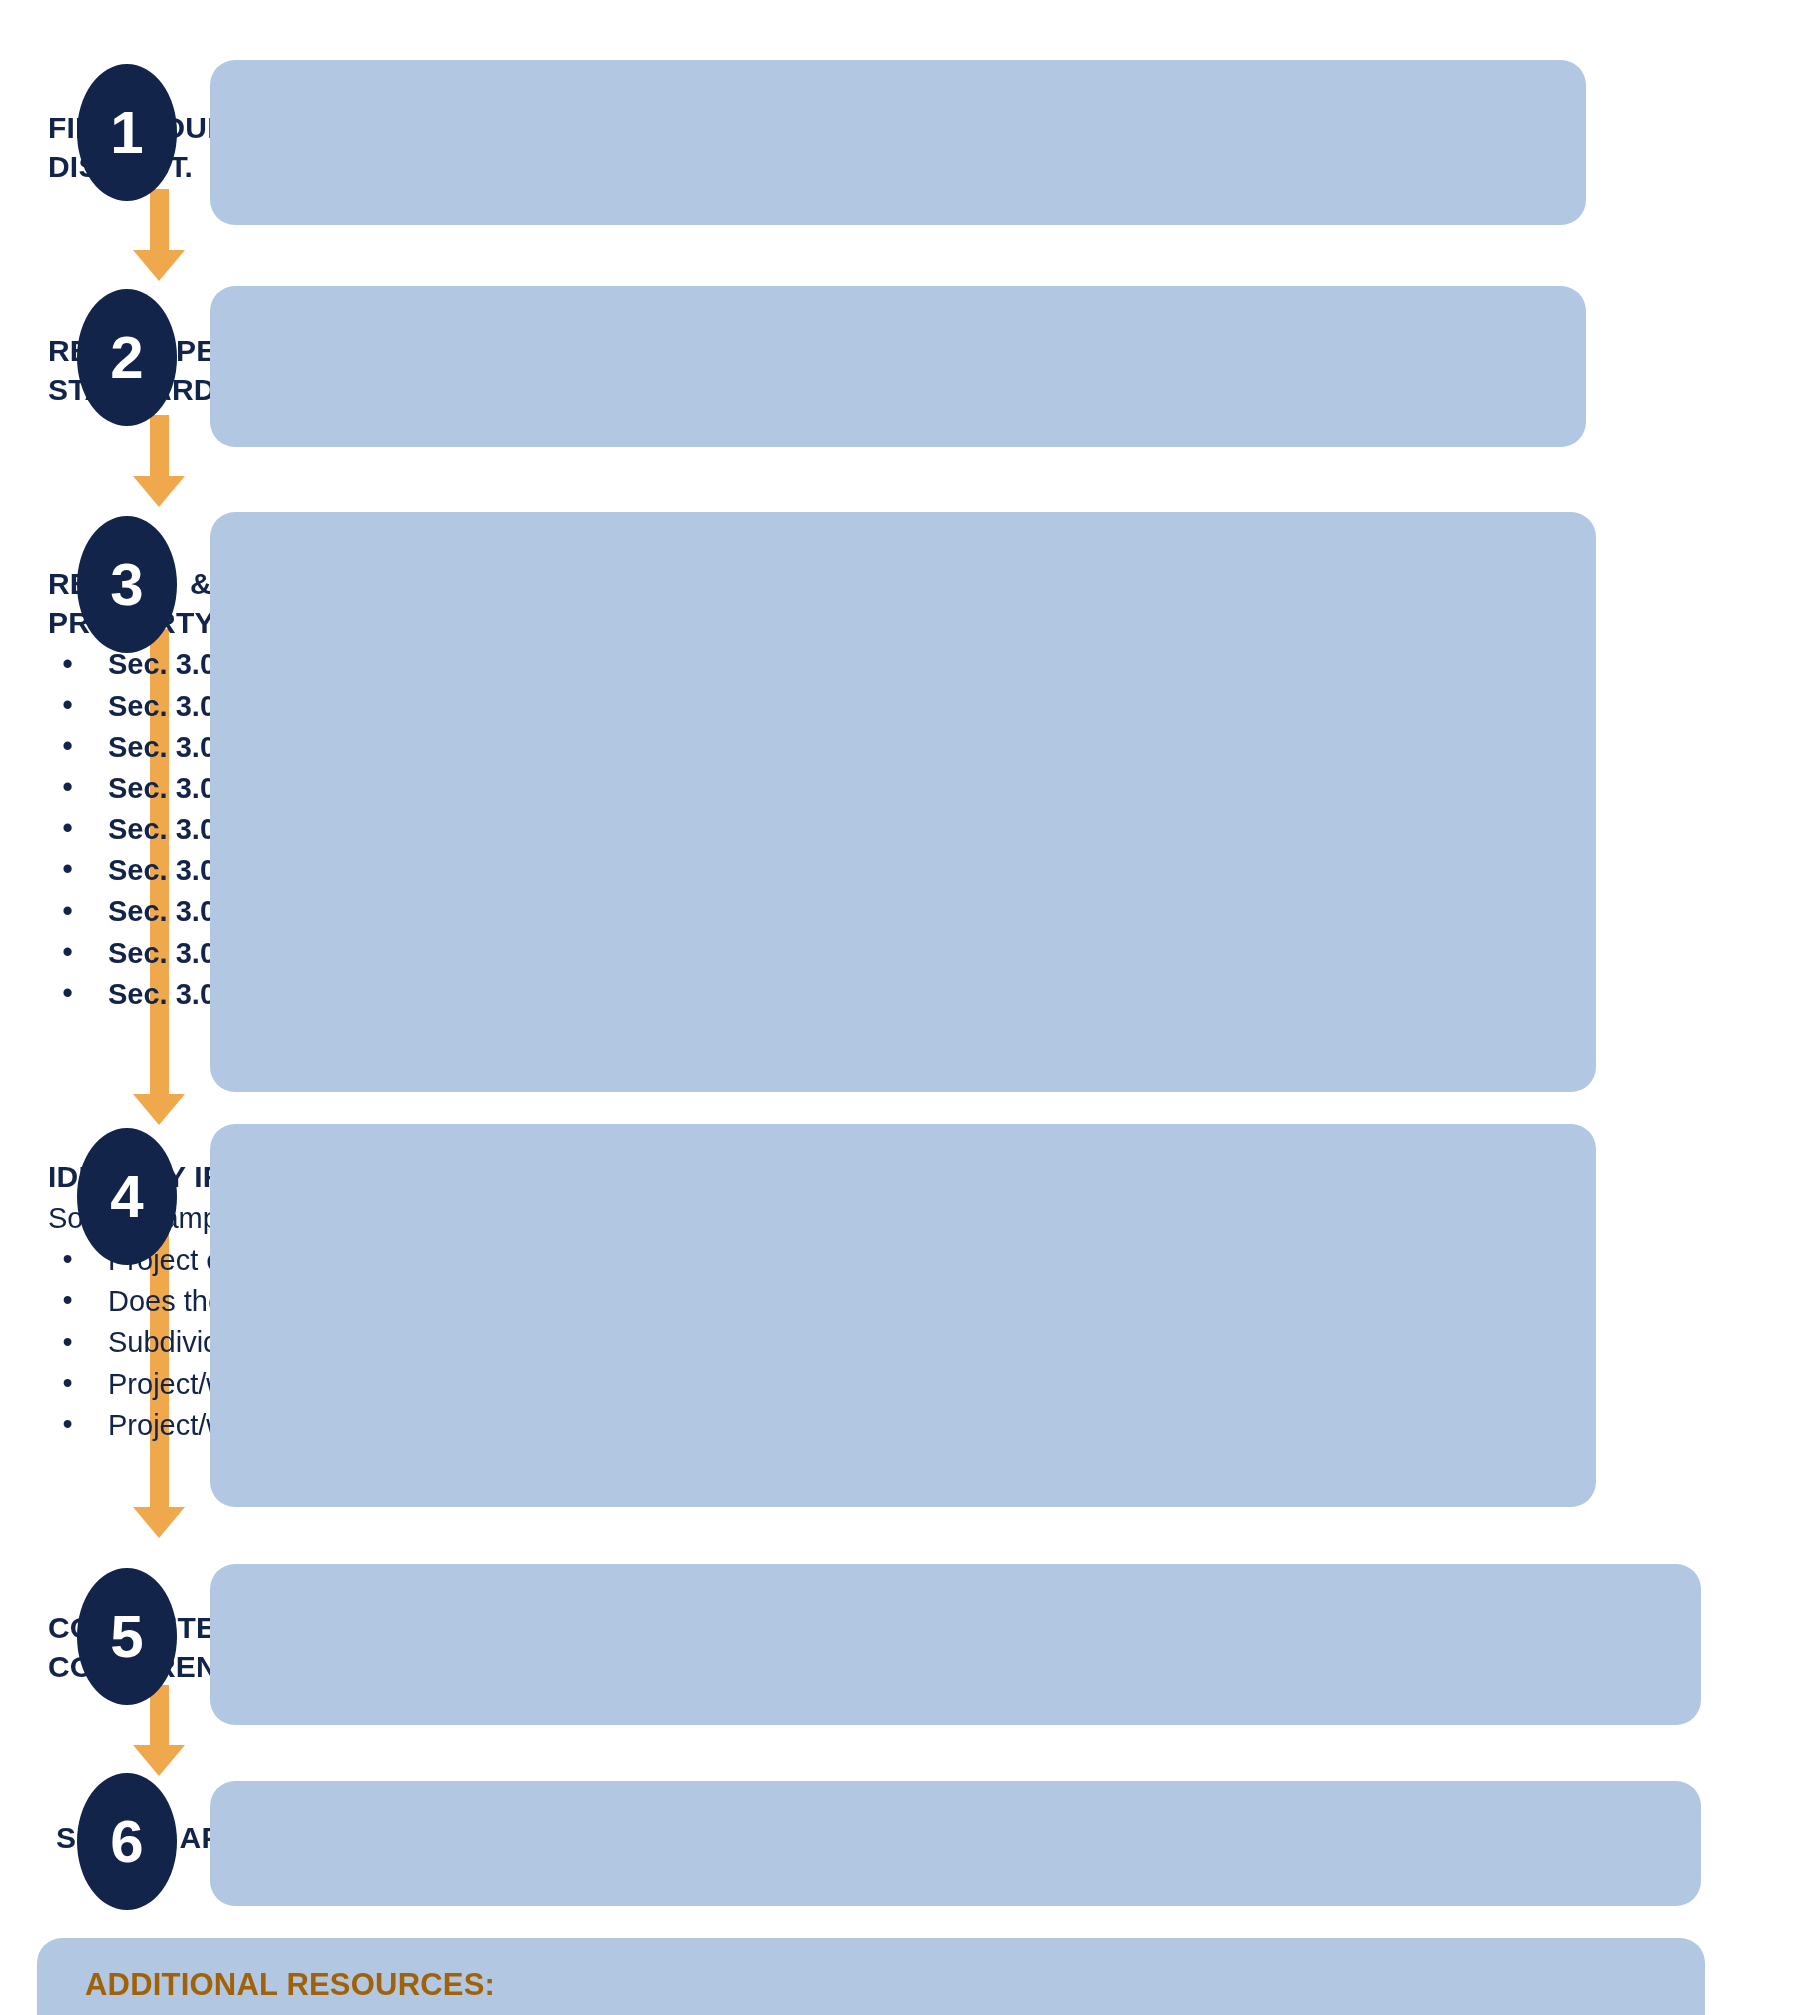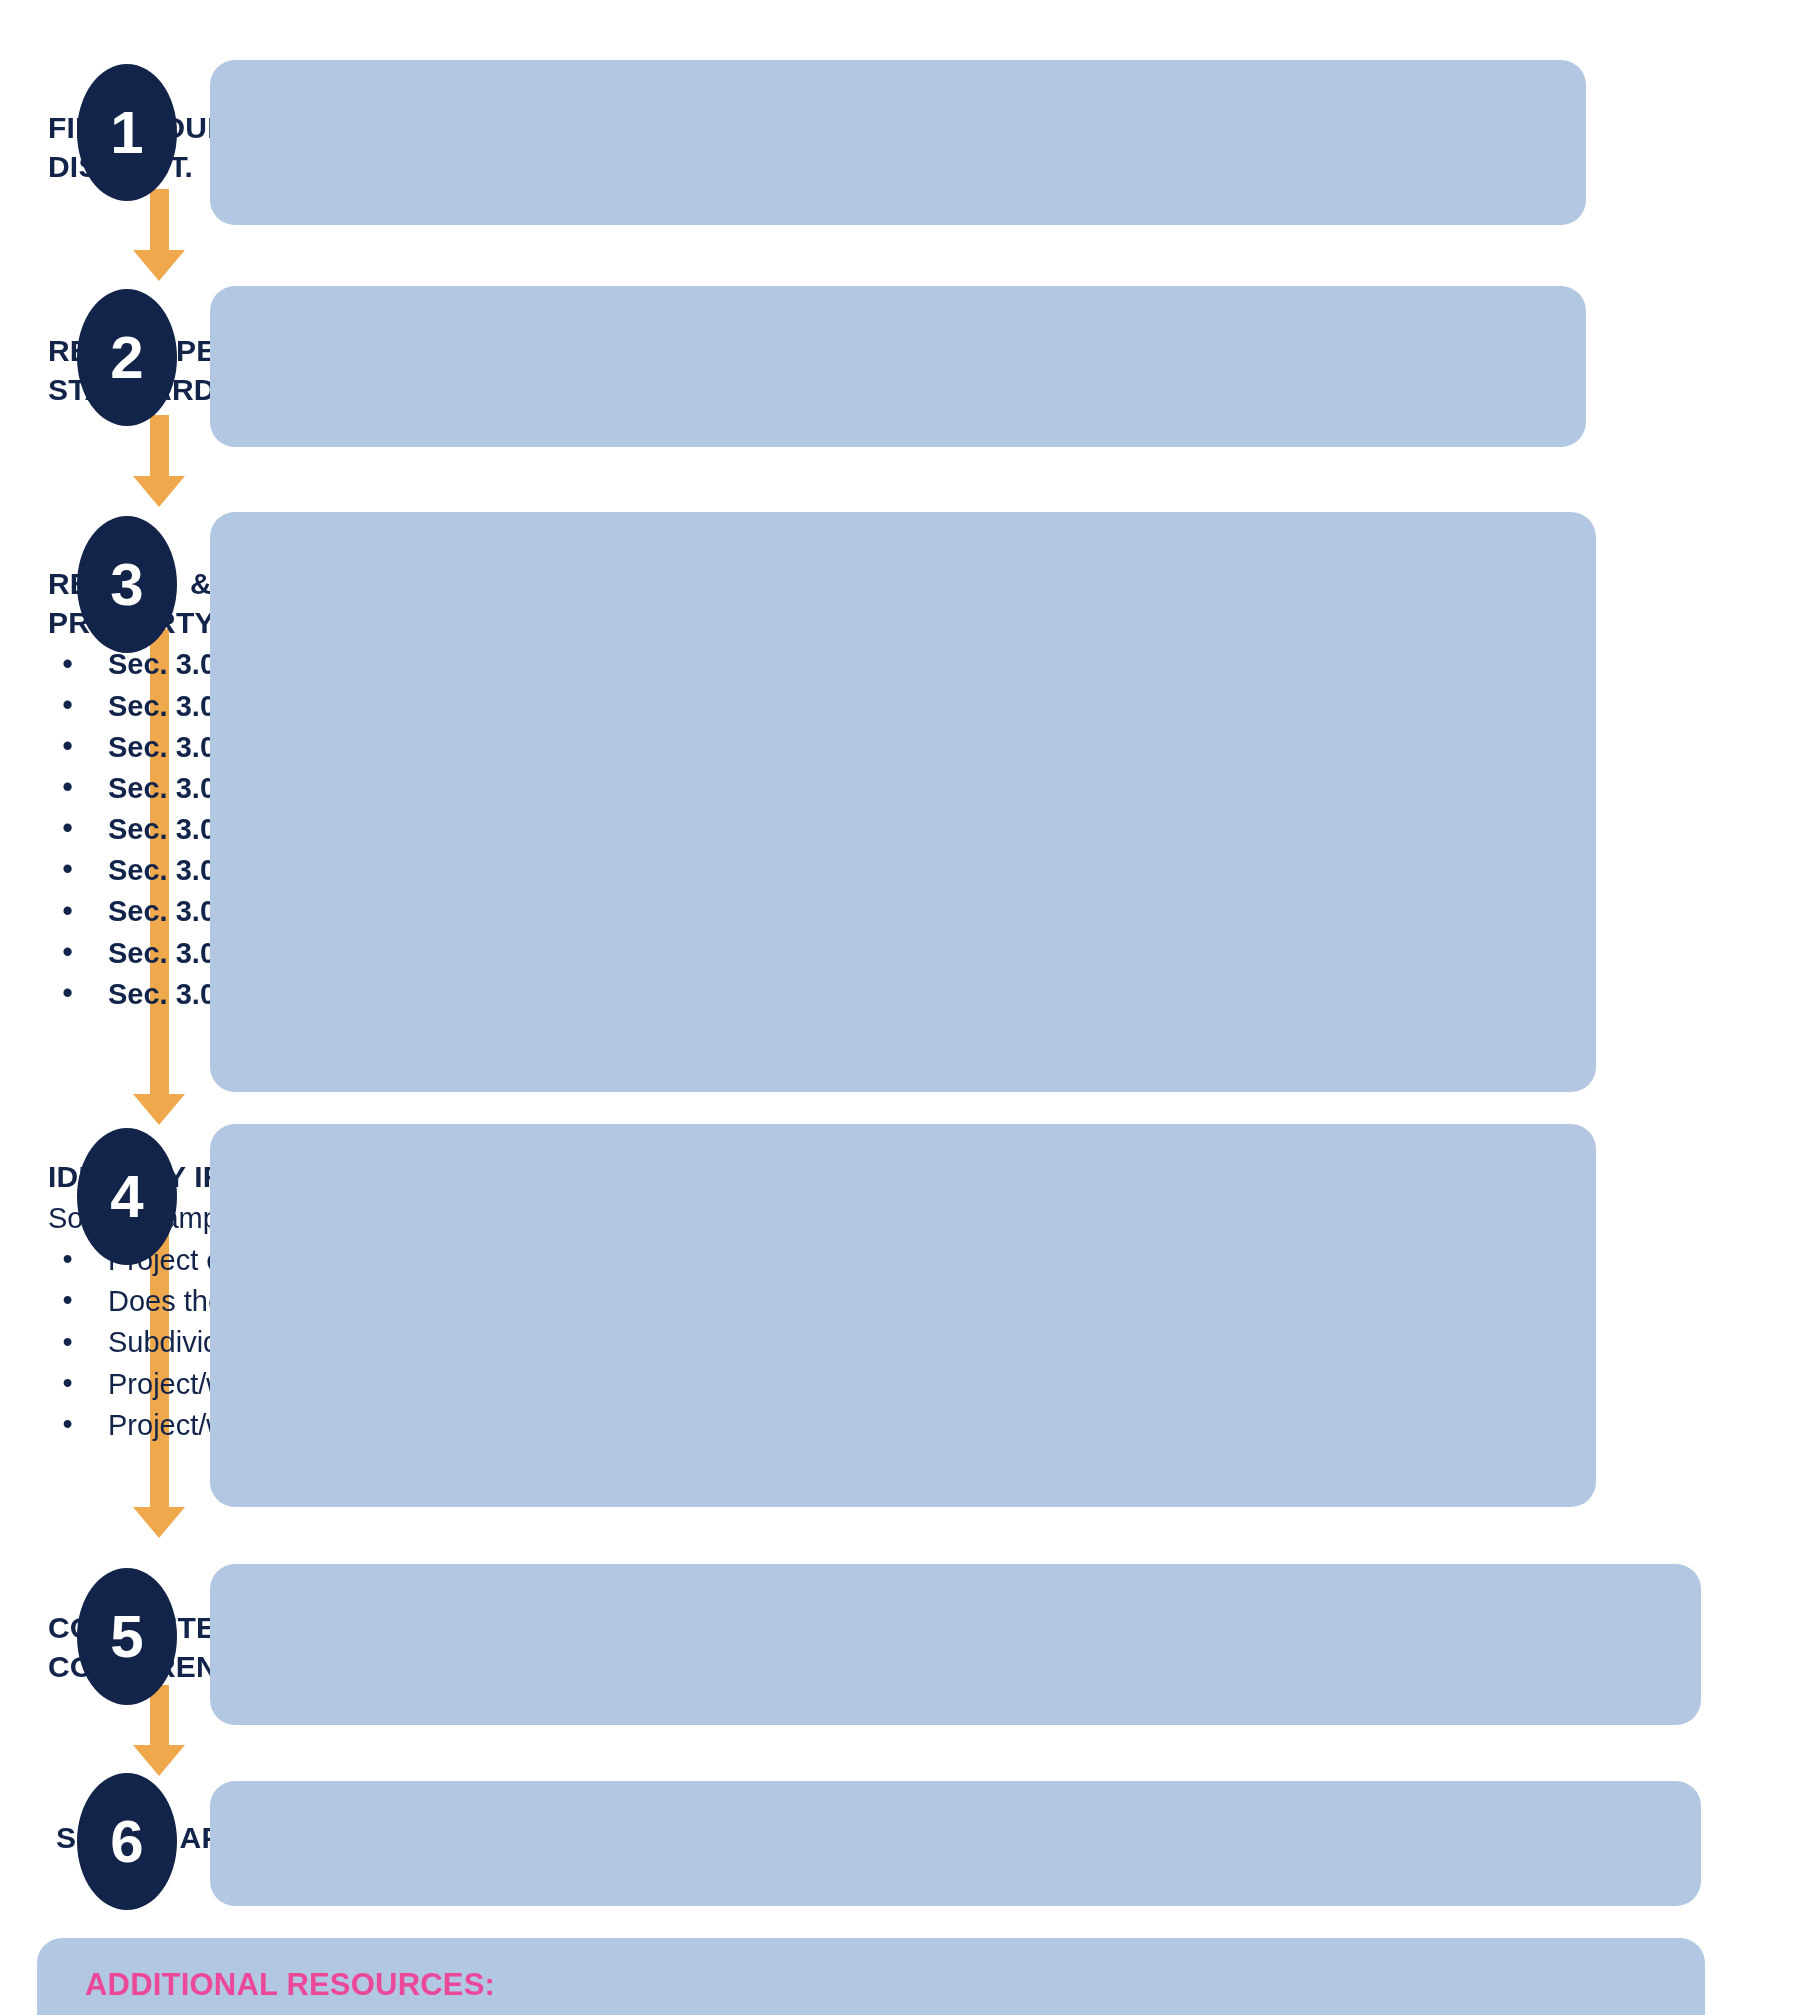--- a/index.html
+++ b/index.html
@@ -121,21 +121,21 @@
   
   .resources {
     position: absolute;
     left: 37px;
     background: #b2c7e2;
     border-radius: 25px;
     z-index: 2;
   }
   .res-inner { position: absolute; left: 48px; right: 44px; top: 25px; }
   .res-title {
-    color: #ec4899;
+    color: #a16207;
     font-weight: bold;
     font-size: 31px;
     letter-spacing: 0.2px;
     margin-bottom: 4px;
   }
   ul.rlist { list-style: none; margin: 0; padding: 0; }
   ul.rlist li {
     position: relative;
     padding-left: 48px;
     color: #13244a;

